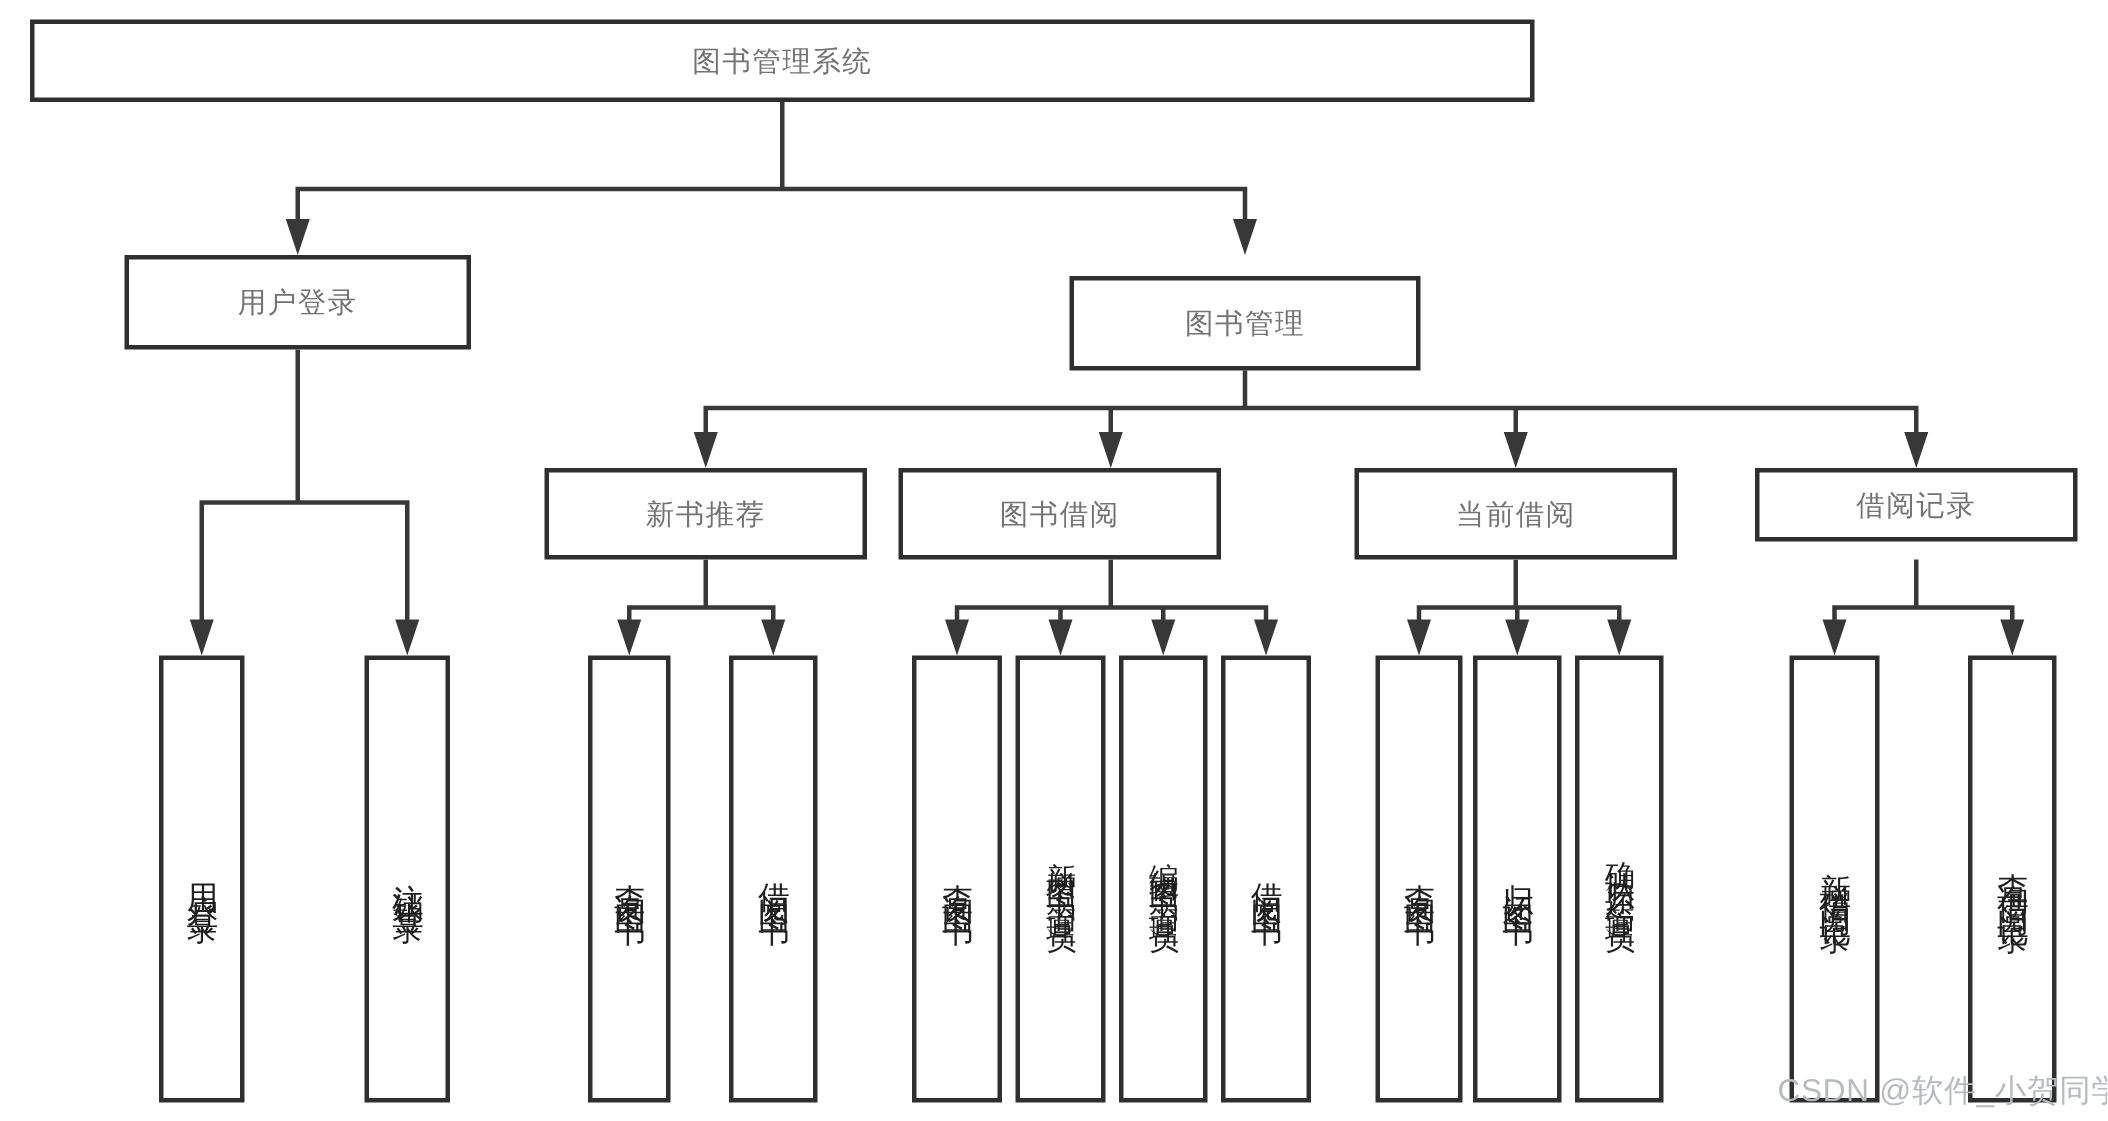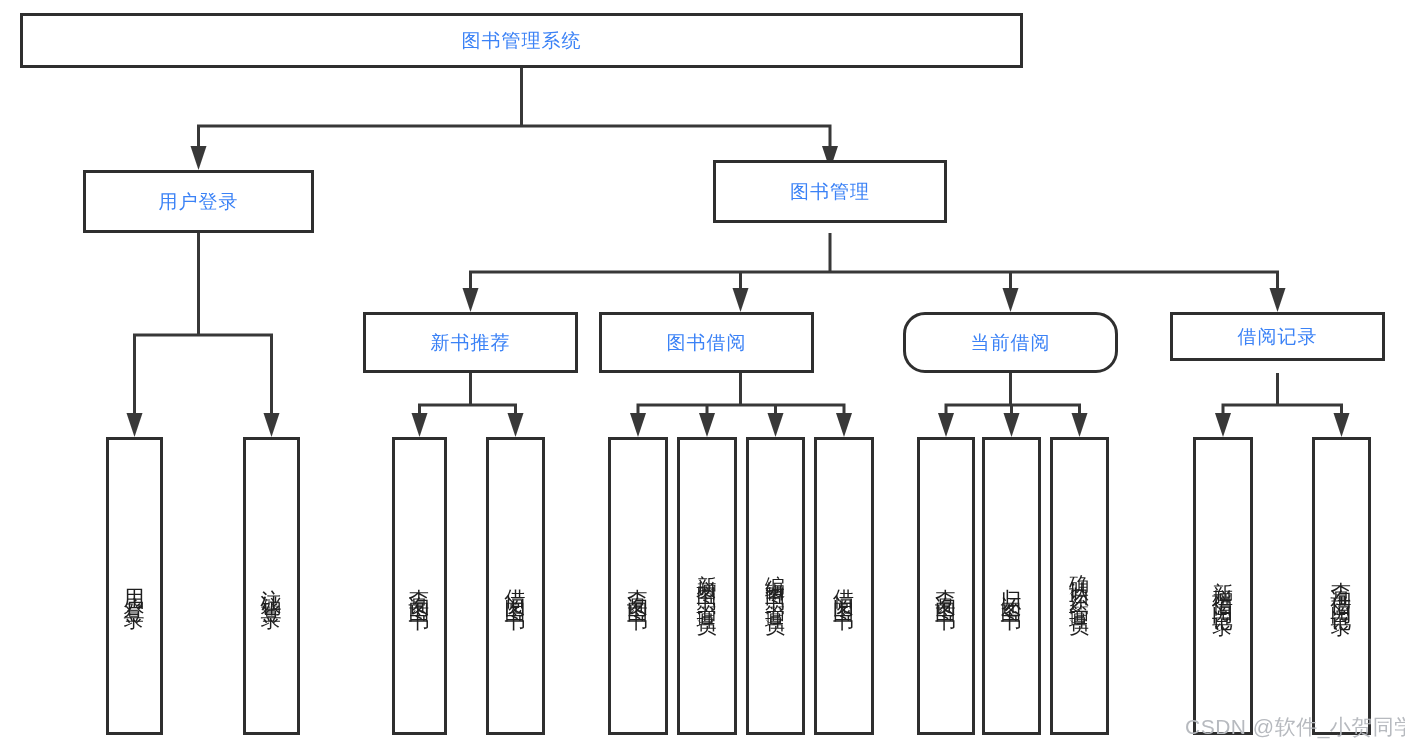--- a/index.html
+++ b/index.html
@@ -13,21 +13,21 @@
   }
   #wires{position:absolute;left:0;top:0;width:1405px;height:747px;}
   .hbox{
     position:absolute;
     box-sizing:border-box;
     border:3px solid #2f2f2f;
     background:#ffffff;
     display:flex;align-items:center;justify-content:center;
     font-size:19px;
     letter-spacing:1px;
-    color:#3b82f6;
+    color:#737373;
   }
   .vbox{
     position:absolute;
     box-sizing:border-box;
     top:437px;height:298px;
     border:3px solid #2f2f2f;
     background:#ffffff;
     display:flex;align-items:center;justify-content:center;
     color:#1f1f1f;
   }
@@ -98,31 +98,31 @@
     </g>
   </svg>
 
   <div class="hbox" style="left:20px;top:13px;width:1003px;height:55px;">
     <span>图书管理系统</span>
   </div>
 
   <div class="hbox" style="left:83px;top:170px;width:231px;height:63px;">
     <span>用户登录</span>
   </div>
-  <div class="hbox" style="left:713px;top:160px;width:234px;height:63px;">
+  <div class="hbox" style="left:713px;top:184px;width:234px;height:63px;">
     <span>图书管理</span>
   </div>
 
   <div class="hbox" style="left:363px;top:312px;width:215px;height:61px;">
     <span>新书推荐</span>
   </div>
   <div class="hbox" style="left:599px;top:312px;width:215px;height:61px;">
     <span>图书借阅</span>
   </div>
-  <div class="hbox" style="left:903px;top:312px;width:215px;height:61px;border-radius:22px;">
+  <div class="hbox" style="left:903px;top:312px;width:215px;height:61px;">
     <span>当前借阅</span>
   </div>
   <div class="hbox" style="left:1170px;top:312px;width:215px;height:49px;">
     <span>借阅记录</span>
   </div>
 
   <div class="vbox" style="left:106px;width:57px;">
     <span>用户登录</span>
   </div>
   <div class="vbox" style="left:243px;width:57px;">

